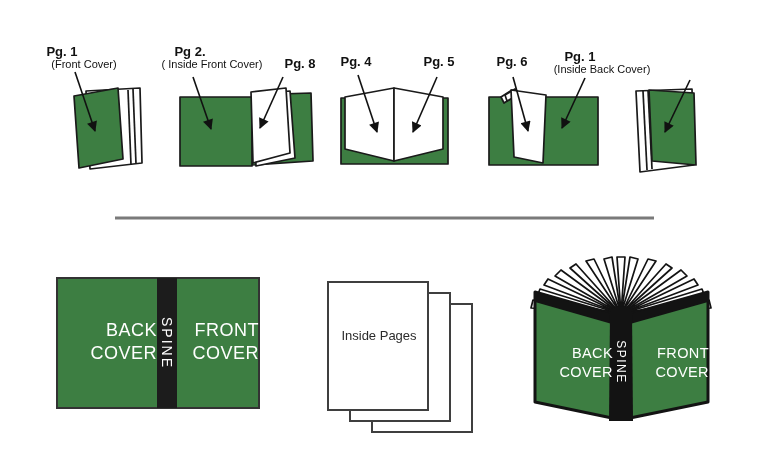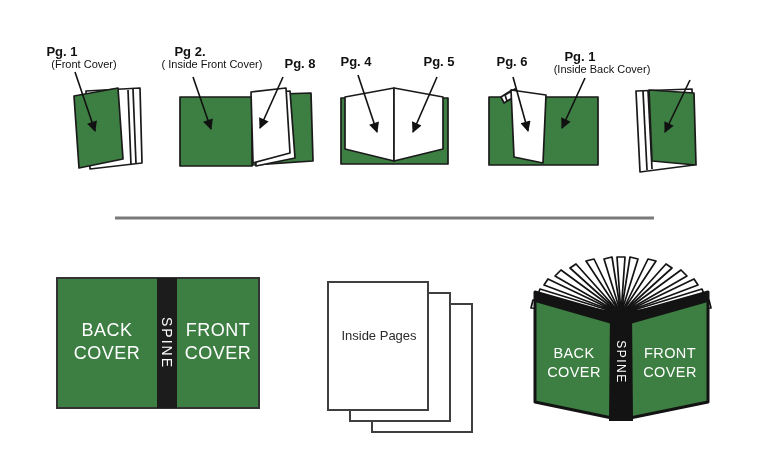--- a/index.html
+++ b/index.html
@@ -5,21 +5,21 @@
   html,body{margin:0;padding:0;background:#fff;}
   .stage{
     position:relative;width:768px;height:471px;background:#ffffff;
     font-family:"Liberation Sans",sans-serif;overflow:hidden;
   }
   .stage svg{position:absolute;left:0;top:0;}
   .pg-label{position:absolute;transform:translateX(-50%);text-align:center;color:#111;z-index:2;}
   .pg-label .pg{font-weight:bold;font-size:13px;line-height:14px;white-space:nowrap;}
   .pg-label .cap{font-size:11px;line-height:11px;white-space:nowrap;margin-left:44px;}
   .cover-text{
-    position:absolute;color:#fff;text-align:center;z-index:2;
+    position:absolute;color:#fff;text-align:right;z-index:2;
     font-size:18px;line-height:23px;letter-spacing:.5px;
   }
   .cover-text.small{font-size:14.5px;line-height:18.5px;letter-spacing:.4px;}
   .spine-text{
     position:absolute;color:#fff;z-index:2;white-space:nowrap;
     font-size:14px;letter-spacing:2px;
     transform:translate(-50%,-50%) rotate(90deg);
   }
   .spine-text.small{font-size:12px;letter-spacing:1.5px;}
   .inside-text{position:absolute;color:#2b2b2b;text-align:center;font-size:13px;line-height:22px;z-index:2;}

